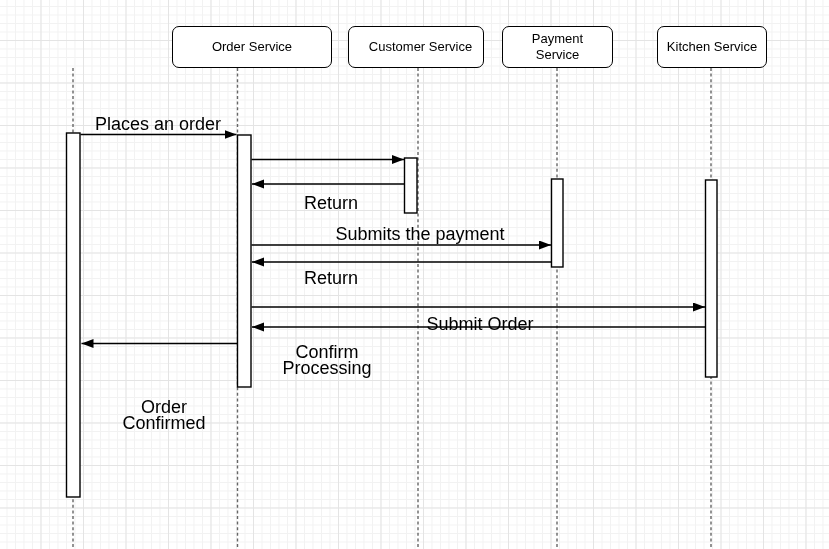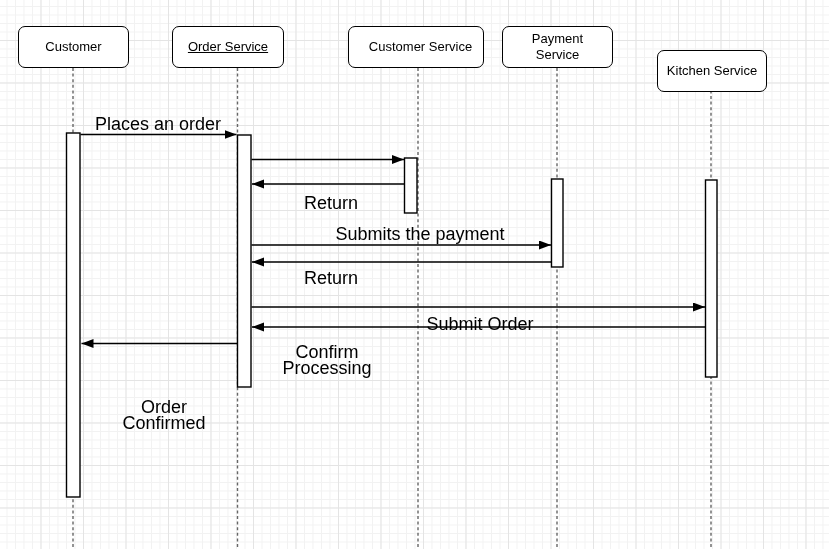--- a/index.html
+++ b/index.html
@@ -105,26 +105,25 @@
     <line class="message" x1="80.5" y1="134.5" x2="236.5" y2="134.5" marker-end="url(#arrow)"></line>
     <line class="message" x1="251.5" y1="159.5" x2="404" y2="159.5" marker-end="url(#arrow)"></line>
     <line class="message" x1="404" y1="184" x2="252" y2="184" marker-end="url(#arrow)"></line>
     <line class="message" x1="251.5" y1="245" x2="551" y2="245" marker-end="url(#arrow)"></line>
     <line class="message" x1="551.5" y1="262" x2="252" y2="262" marker-end="url(#arrow)"></line>
     <line class="message" x1="251.5" y1="307" x2="705" y2="307" marker-end="url(#arrow)"></line>
     <line class="message" x1="705.5" y1="327" x2="252" y2="327" marker-end="url(#arrow)"></line>
     <line class="message" x1="237.5" y1="343.5" x2="81.5" y2="343.5" marker-end="url(#arrow)"></line>
   </svg>
 
-  <div class="participant" style="left:18px;  width:111px;"><span>Customer</span></div>
-  <div class="participant" style="left:172px; width:112px;text-decoration:underline;"><span>Order Service</span></div>
+  <div class="participant" style="left:172px; width:160px;"><span>Order Service</span></div>
   <div class="participant" style="left:348px; width:136px;padding-left:9px;"><span>Customer Service</span></div>
   <div class="participant" style="left:502px; width:111px;"><span>Payment
 Service</span></div>
-  <div class="participant" style="left:657px; width:110px;margin-top:24px;"><span>Kitchen Service</span></div>
+  <div class="participant" style="left:657px; width:110px;"><span>Kitchen Service</span></div>
 
   <div class="msg-label" style="left:158px; top:116px;">Places an order</div>
   <div class="msg-label" style="left:331px; top:195px;">Return</div>
   <div class="msg-label" style="left:420px; top:226px;">Submits the payment</div>
   <div class="msg-label" style="left:331px; top:270px;">Return</div>
   <div class="msg-label" style="left:480px; top:281px;margin-top:35px;">Submit Order</div>
   <div class="msg-label" style="left:327px; top:344px;">Confirm
 Processing</div>
   <div class="msg-label" style="left:164px; top:359px;margin-top:40px;">Order
 Confirmed</div>

